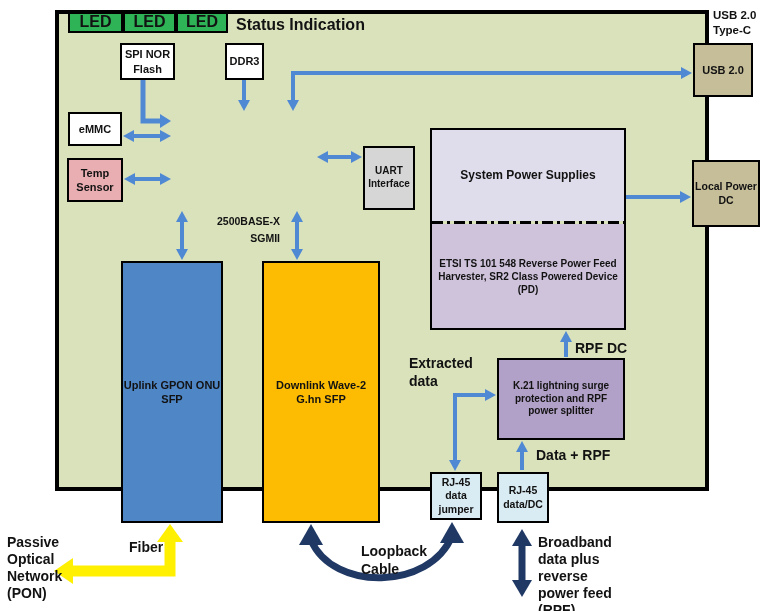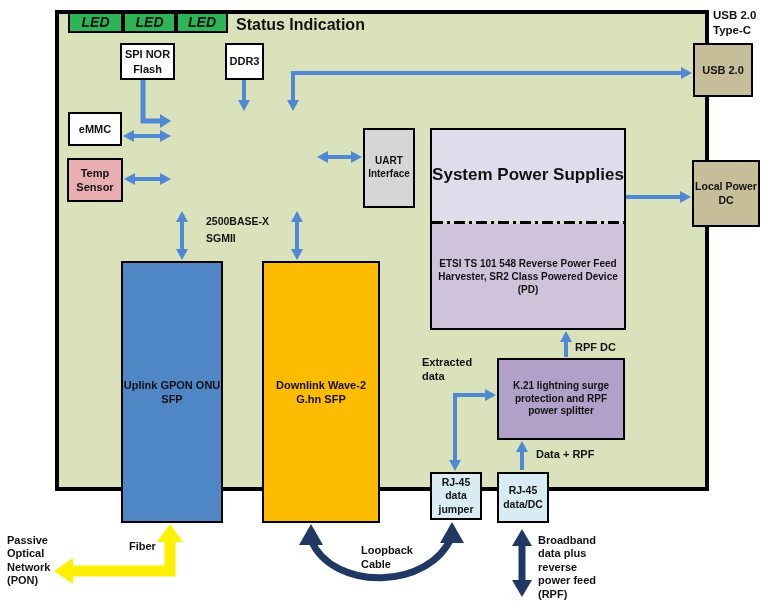--- a/index.html
+++ b/index.html
@@ -10,46 +10,46 @@
   }
   .board{
     position:absolute;left:55px;top:10px;width:654px;height:481px;
     background:var(--board_bg);border:4px solid #000;box-sizing:border-box;z-index:1;
   }
   .node{
     position:absolute;display:flex;align-items:center;justify-content:center;
     text-align:center;white-space:pre-line;box-sizing:border-box;
     border:2.5px solid #000;font-size:11px;line-height:1.28;z-index:3;background:#fff;
   }
-  .led{background:var(--led_green);border-width:2px;font-size:14px;font-style:italic;}
+  .led{background:var(--led_green);border-width:2px;font-size:16px;}
   .pink{background:var(--pink);}
   .gray{background:var(--gray);font-size:10px;}
   .tan{background:var(--tan);}
   .purple{background:var(--purple);font-size:10px;}
   .rjblue{background:var(--rj45_blue);font-size:10.5px;}
   .ublue{background:var(--uplink_blue);}
   .uorange{background:var(--downlink_orange);}
   .cpu{border-width:3px;font-size:11.5px;}
   .power-outer{
     position:absolute;left:430px;top:128px;width:196px;height:202px;
     box-sizing:border-box;border:2.5px solid #000;z-index:3;
     display:flex;flex-direction:column;
   }
   .half{
     display:flex;align-items:center;justify-content:center;text-align:center;
     white-space:pre-line;line-height:1.3;
   }
-  .half.top{flex:0 0 91px;background:var(--lavender_light);font-size:17px;text-align:center;}
+  .half.top{flex:0 0 91px;background:var(--lavender_light);font-size:12px;text-align:center;}
   .half.bottom{flex:1;background:var(--lavender_dark);font-size:10px;}
   .divider{
     height:3px;flex:0 0 3px;
     background:repeating-linear-gradient(to right,#000 0 11px,transparent 11px 15px,#000 15px 18px,transparent 18px 22px);
   }
-  .lbl{position:absolute;white-space:pre-line;font-size:11px;line-height:1.28;z-index:6;}
-  .lbl.center{text-align:left;}
+  .lbl{position:absolute;white-space:pre-line;font-size:14px;line-height:1.28;z-index:6;}
+  .lbl.center{text-align:right;}
   svg.wires{position:absolute;left:0;top:0;z-index:5;pointer-events:none;}
 </style>
 </head>
 <body>
 
 <div class="canvas">
 
   <div class="board"></div>
 
   <div class="node led" style="left:68px;top:12px;width:55px;height:21px">LED</div>
@@ -58,21 +58,21 @@
   <div class="lbl" style="left:236px;top:15px;font-size:16px">Status Indication</div>
 
   <div class="node" style="left:120px;top:43px;width:55px;height:37px">SPI NOR
 Flash</div>
   <div class="node" style="left:225px;top:43px;width:39px;height:37px">DDR3</div>
   <div class="node" style="left:68px;top:112px;width:54px;height:34px">eMMC</div>
   <div class="node pink" style="left:67px;top:158px;width:56px;height:44px">Temp
 Sensor</div>
 
 
-  <div class="node gray" style="left:363px;top:128px;width:52px;height:80px">UART
+  <div class="node gray" style="left:363px;top:146px;width:52px;height:64px">UART
 Interface</div>
 
   <div class="power-outer">
     <div class="half top">System Power Supplies</div>
     <div class="divider"></div>
     <div class="half bottom">ETSI TS 101 548 Reverse Power Feed
 Harvester, SR2 Class Powered Device
 (PD)</div>
   </div>
 
@@ -93,21 +93,21 @@
 data
 jumper</div>
   <div class="node rjblue" style="left:497px;top:472px;width:52px;height:51px">RJ-45
 data/DC</div>
 
   <div class="lbl" style="left:713px;top:8px;font-size:11.5px">USB 2.0
 Type-C</div>
   <div class="lbl center" style="left:206px;top:213px;width:74px;font-size:10.5px;line-height:1.65">2500BASE-X
 SGMII</div>
   <div class="lbl" style="left:575px;top:340px">RPF DC</div>
-  <div class="lbl" style="left:422px;top:355px">Extracted
+  <div class="lbl" style="left:409px;top:355px">Extracted
 data</div>
   <div class="lbl" style="left:536px;top:447px">Data + RPF</div>
   <div class="lbl" style="left:129px;top:539px">Fiber</div>
   <div class="lbl" style="left:361px;top:543px">Loopback
 Cable</div>
   <div class="lbl" style="left:7px;top:534px;line-height:1.22">Passive
 Optical
 Network
 (PON)</div>
   <div class="lbl" style="left:538px;top:534px;line-height:1.22">Broadband

